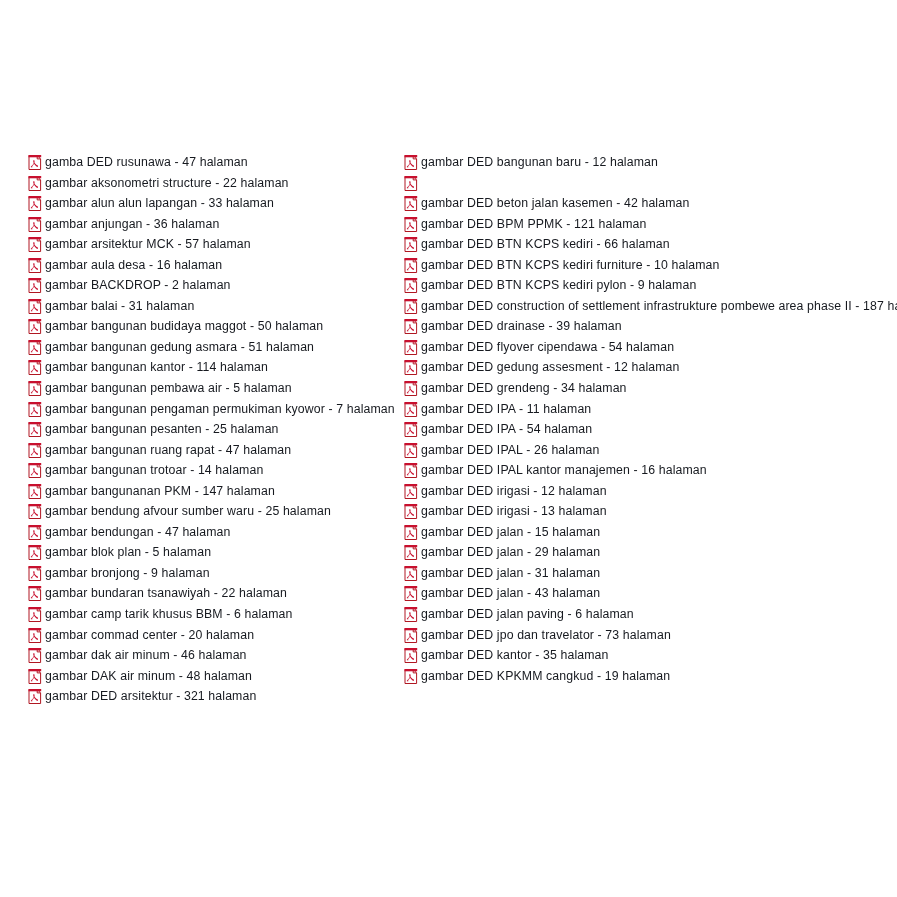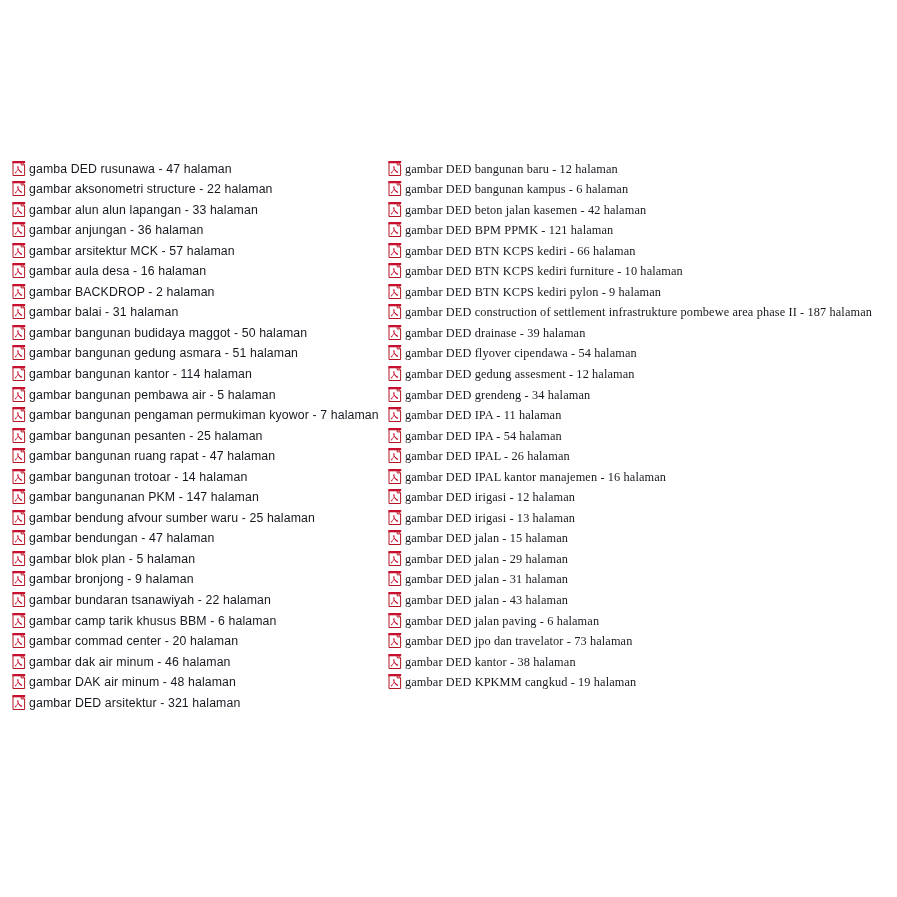--- a/index.html
+++ b/index.html
@@ -23,27 +23,28 @@
     top: 0;
     width: 897px;
     height: 897px;
   }
 
   .column {
     position: absolute;
     top: 155px;
   }
   .column.left  { left: 12px;  width: 370px; }
-  .column.right { left: 388px; width: 505px; font-family: Liberation Serif, serif; }
+  .column.right { left: 388px; width: 505px; }
 
   .file-row {
     display: flex;
-    align-items: flex-end;
+    align-items: flex-start;
     height: 20.55px;
     white-space: nowrap;
+    margin-left: 16px;
   }
 
   .pdf-icon {
     flex: 0 0 auto;
     width: 14px;
     height: 15px;
     margin-right: 3px;
     position: relative;
     top: 0px;
     display: block;
@@ -403,21 +404,20 @@
       <div class="file-row">
         <span class="pdf-icon">
           <svg width="14" height="15" viewBox="0 0 14 15" xmlns="http://www.w3.org/2000/svg">
             <path d="M1 0.5 H9.2 L12.6 3.9 V14.5 H1 Z" fill="#ffffff" stroke="#b01722" stroke-width="1"></path>
             <path d="M9.2 0.5 V3.9 H12.6" fill="none" stroke="#b01722" stroke-width="1"></path>
             <rect x="0.5" y="0" width="12.7" height="2.3" fill="#c8102e"></rect>
             <path d="M3.1 12.2 C4.6 11.3 6.1 9.3 6.6 7.3 C6.9 6.0 6.6 5.0 5.9 5.0 C5.2 5.0 5.0 6.0 5.5 7.4 C6.2 9.4 8.0 11.4 9.9 12.1 L9.9 10.6 C8.3 10.0 6.7 8.3 6.1 6.7 C5.8 5.8 5.9 5.5 6.0 5.5 C6.2 5.5 6.3 5.9 6.1 6.9 C5.7 8.6 4.4 10.5 3.1 11.3 Z" fill="#c8102e"></path>
             <path d="M2.6 12.0 L4.2 11.1 L4.2 12.6 Z" fill="#c8102e"></path>
           </svg>
         </span>
-        <span class="file-label">gambar DED bangunan kampus - 6 halaman</span>
       </div>
       <div class="file-row">
         <span class="pdf-icon">
           <svg width="14" height="15" viewBox="0 0 14 15" xmlns="http://www.w3.org/2000/svg">
             <path d="M1 0.5 H9.2 L12.6 3.9 V14.5 H1 Z" fill="#ffffff" stroke="#b01722" stroke-width="1"></path>
             <path d="M9.2 0.5 V3.9 H12.6" fill="none" stroke="#b01722" stroke-width="1"></path>
             <rect x="0.5" y="0" width="12.7" height="2.3" fill="#c8102e"></rect>
             <path d="M3.1 12.2 C4.6 11.3 6.1 9.3 6.6 7.3 C6.9 6.0 6.6 5.0 5.9 5.0 C5.2 5.0 5.0 6.0 5.5 7.4 C6.2 9.4 8.0 11.4 9.9 12.1 L9.9 10.6 C8.3 10.0 6.7 8.3 6.1 6.7 C5.8 5.8 5.9 5.5 6.0 5.5 C6.2 5.5 6.3 5.9 6.1 6.9 C5.7 8.6 4.4 10.5 3.1 11.3 Z" fill="#c8102e"></path>
             <path d="M2.6 12.0 L4.2 11.1 L4.2 12.6 Z" fill="#c8102e"></path>
           </svg>
@@ -679,21 +679,21 @@
       <div class="file-row">
         <span class="pdf-icon">
           <svg width="14" height="15" viewBox="0 0 14 15" xmlns="http://www.w3.org/2000/svg">
             <path d="M1 0.5 H9.2 L12.6 3.9 V14.5 H1 Z" fill="#ffffff" stroke="#b01722" stroke-width="1"></path>
             <path d="M9.2 0.5 V3.9 H12.6" fill="none" stroke="#b01722" stroke-width="1"></path>
             <rect x="0.5" y="0" width="12.7" height="2.3" fill="#c8102e"></rect>
             <path d="M3.1 12.2 C4.6 11.3 6.1 9.3 6.6 7.3 C6.9 6.0 6.6 5.0 5.9 5.0 C5.2 5.0 5.0 6.0 5.5 7.4 C6.2 9.4 8.0 11.4 9.9 12.1 L9.9 10.6 C8.3 10.0 6.7 8.3 6.1 6.7 C5.8 5.8 5.9 5.5 6.0 5.5 C6.2 5.5 6.3 5.9 6.1 6.9 C5.7 8.6 4.4 10.5 3.1 11.3 Z" fill="#c8102e"></path>
             <path d="M2.6 12.0 L4.2 11.1 L4.2 12.6 Z" fill="#c8102e"></path>
           </svg>
         </span>
-        <span class="file-label">gambar DED kantor - 38 halaman</span>
+        <span class="file-label">gambar DED kantor - 35 halaman</span>
       </div>
       <div class="file-row">
         <span class="pdf-icon">
           <svg width="14" height="15" viewBox="0 0 14 15" xmlns="http://www.w3.org/2000/svg">
             <path d="M1 0.5 H9.2 L12.6 3.9 V14.5 H1 Z" fill="#ffffff" stroke="#b01722" stroke-width="1"></path>
             <path d="M9.2 0.5 V3.9 H12.6" fill="none" stroke="#b01722" stroke-width="1"></path>
             <rect x="0.5" y="0" width="12.7" height="2.3" fill="#c8102e"></rect>
             <path d="M3.1 12.2 C4.6 11.3 6.1 9.3 6.6 7.3 C6.9 6.0 6.6 5.0 5.9 5.0 C5.2 5.0 5.0 6.0 5.5 7.4 C6.2 9.4 8.0 11.4 9.9 12.1 L9.9 10.6 C8.3 10.0 6.7 8.3 6.1 6.7 C5.8 5.8 5.9 5.5 6.0 5.5 C6.2 5.5 6.3 5.9 6.1 6.9 C5.7 8.6 4.4 10.5 3.1 11.3 Z" fill="#c8102e"></path>
             <path d="M2.6 12.0 L4.2 11.1 L4.2 12.6 Z" fill="#c8102e"></path>
           </svg>

